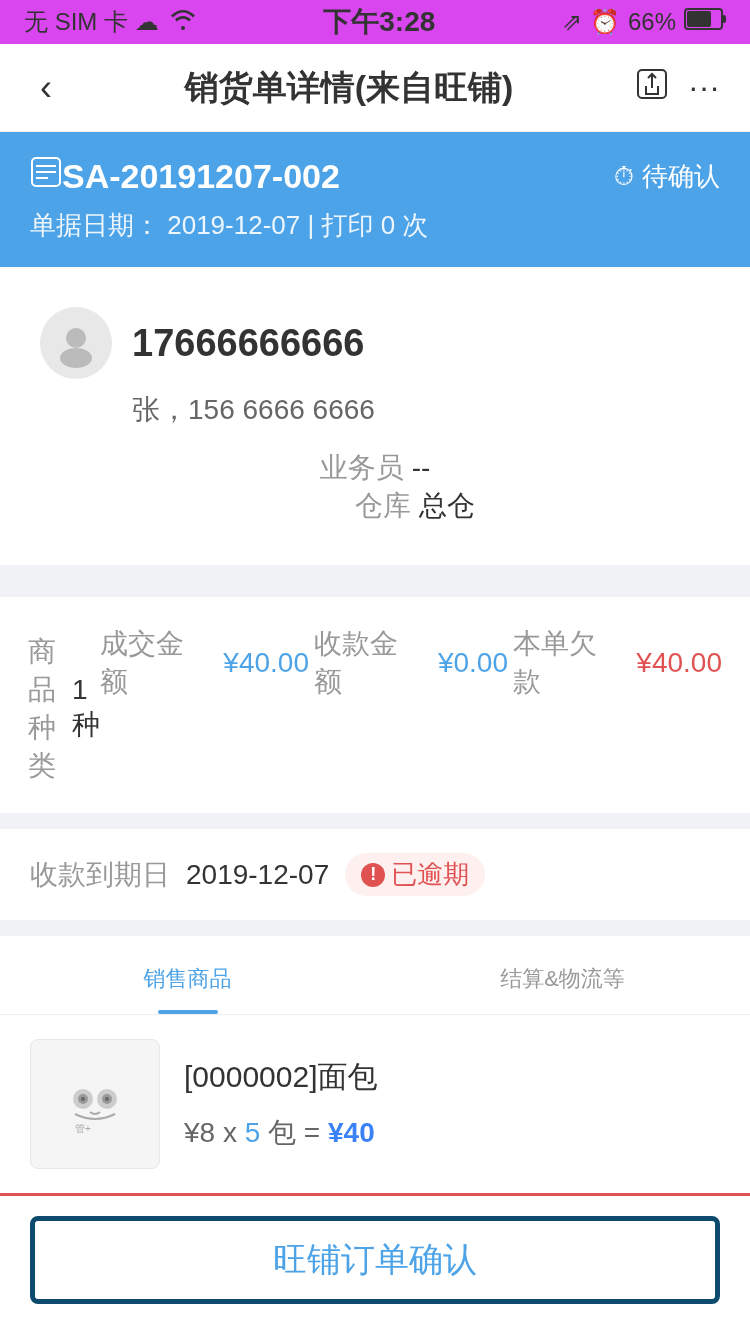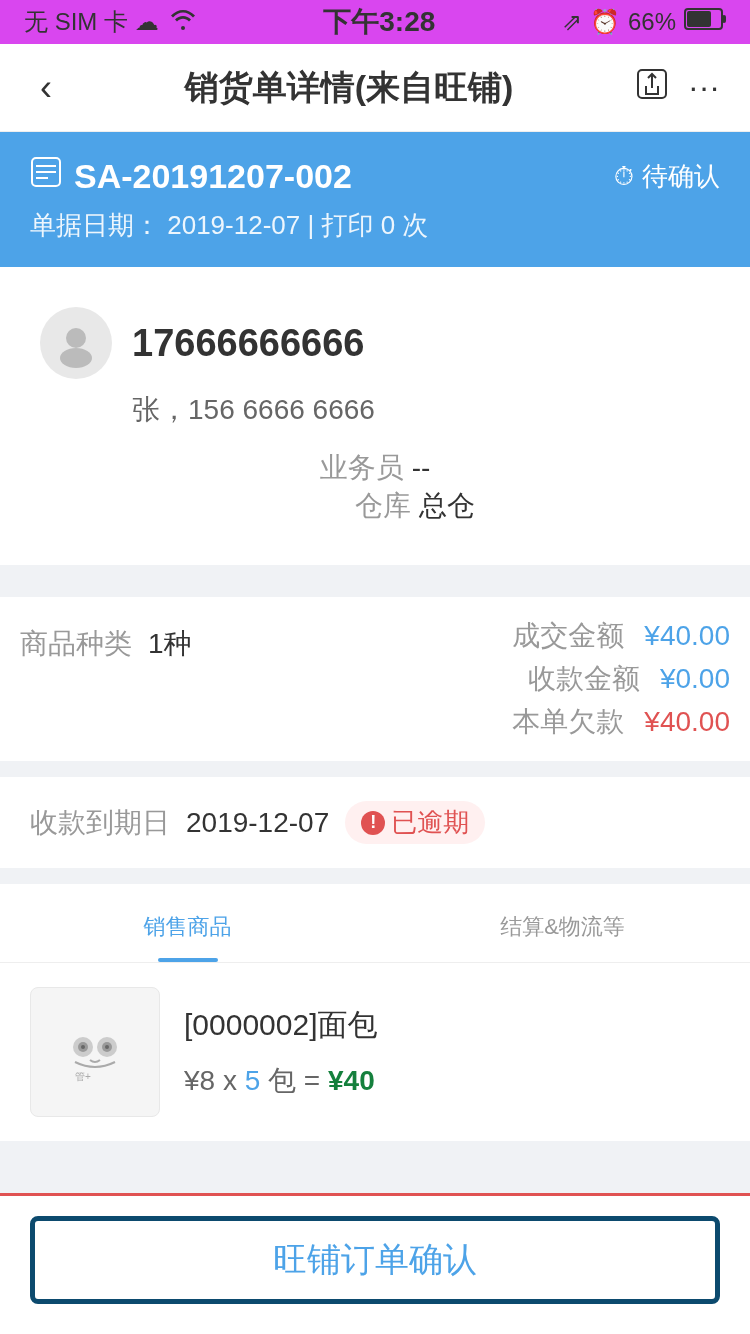--- a/index.html
+++ b/index.html
@@ -71,21 +71,21 @@
       justify-content: space-between;
       align-items: center;
       margin-bottom: 12px;
     }
     .order-id {
       font-size: 34px;
       font-weight: 700;
       color: #fff;
       display: flex;
       align-items: center;
-      gap: 12px;
+      gap: 0;
     }
     .order-status {
       display: flex;
       align-items: center;
       gap: 8px;
       font-size: 26px;
       color: #fff;
     }
     .order-date {
       font-size: 26px;
@@ -140,37 +140,37 @@
     .customer-meta-item + .customer-meta-item {
       margin-left: 80px;
       text-align: right;
     }
     .meta-label { color: #999; }
     .meta-value { color: #333; }
 
     
     .stats-section {
       background: #fff;
-      padding: 20px;
+      padding: 28px;
       margin-bottom: 16px;
       display: flex;
       align-items: flex-start;
     }
     .stats-left {
       display: flex;
       align-items: center;
       gap: 16px;
       flex: 1;
       padding-top: 8px;
     }
     .stats-label { color: #999; font-size: 28px; }
     .stats-value { color: #333; font-size: 28px; font-weight: 500; }
     .stats-right {
       display: flex;
-      flex-direction: column;
+      flex-direction: row;
       align-items: flex-end;
       gap: 5px;
     }
     .stats-row {
       display: flex;
       align-items: center;
       gap: 20px;
       font-size: 28px;
     }
     .stats-row-label { color: #999; }
@@ -275,21 +275,21 @@
       font-size: 30px;
       color: #333;
       font-weight: 500;
       margin-bottom: 16px;
     }
     .product-calc {
       font-size: 28px;
       color: #666;
     }
     .product-qty { color: #4da3e8; }
-    .product-total { color: #15803d; font-weight: 600; }
+    .product-total { color: #3b82f6; font-weight: 600; }
 
     
     .bottom-area {
       background: #f0f2f5;
       flex: 1;
       min-height: 300px;
     }
 
     
     .confirm-btn-area {

